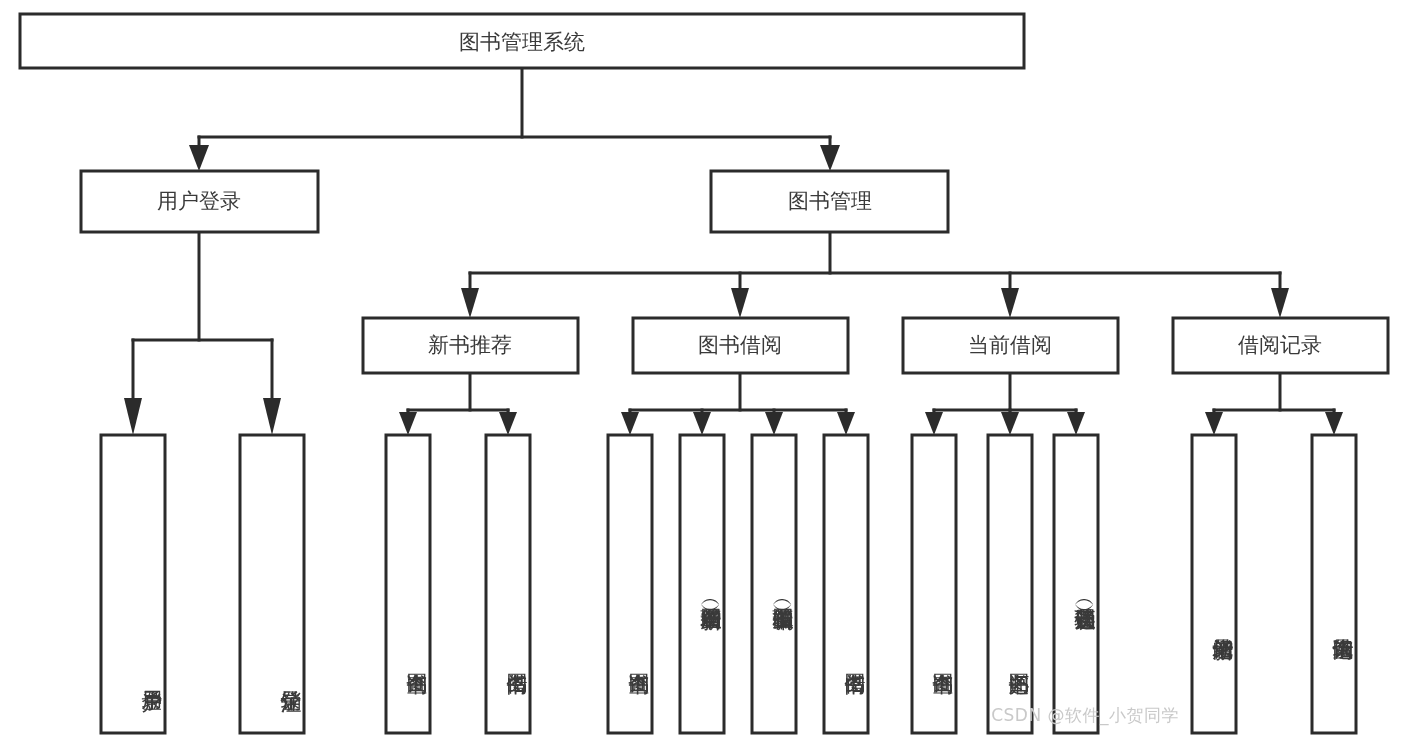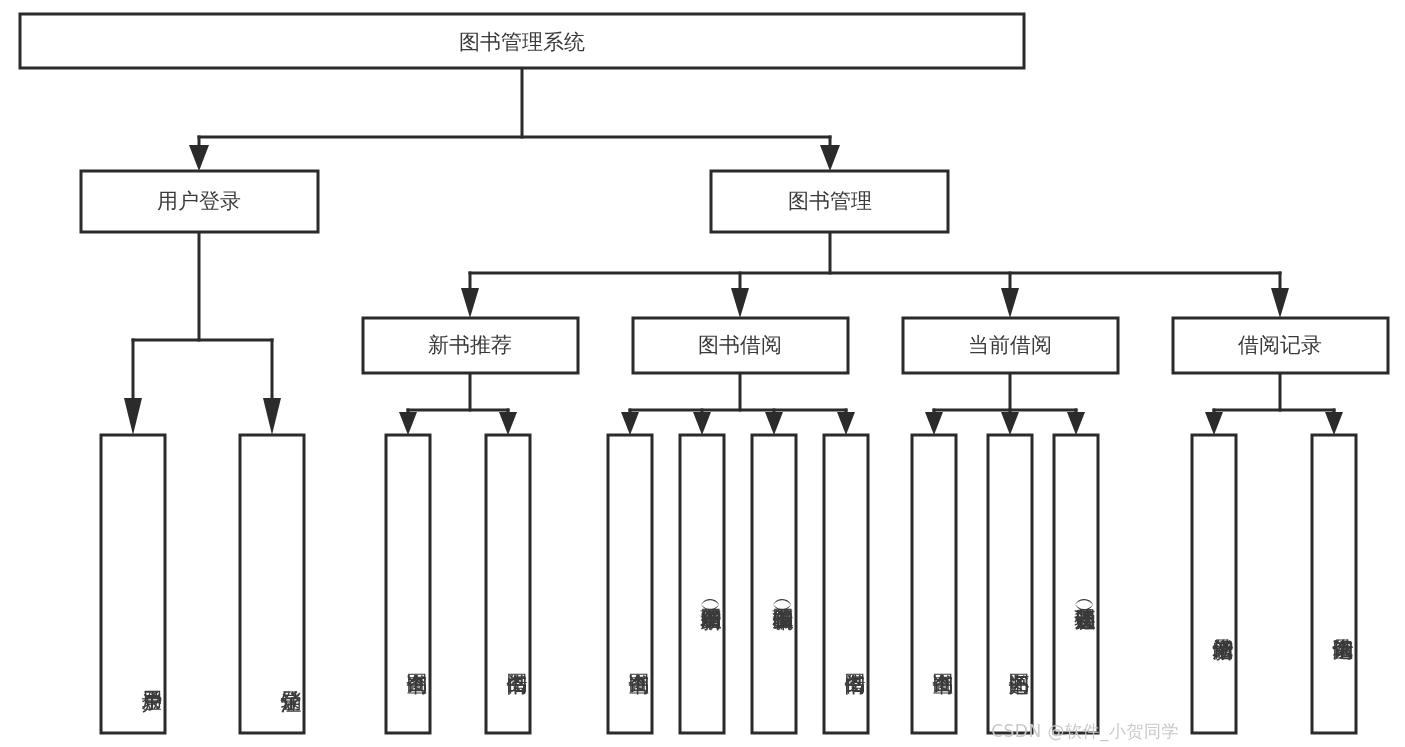--- a/index.html
+++ b/index.html
@@ -61,21 +61,21 @@
     text-orientation: upright;
     white-space: nowrap;
     pointer-events: none;
     display: flex;
     align-items: flex-start;
     justify-content: center;
   }
   .watermark {
     position: absolute;
     right: 8px;
-    bottom: 4px;
+    bottom: 20px;
     font-family: "DejaVu Sans", "Liberation Sans", sans-serif;
     font-size: 17px;
     color: #c9c9c9;
     letter-spacing: 0.5px;
     white-space: nowrap;
   }
 </style>
 </head>
 <body>
 

